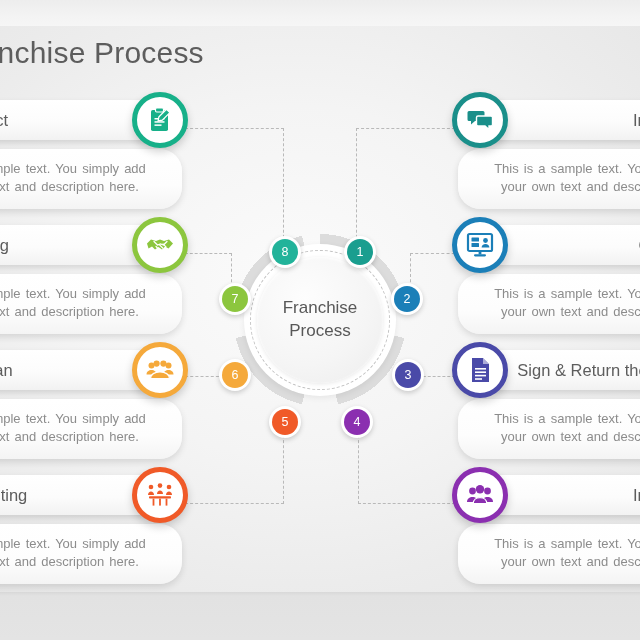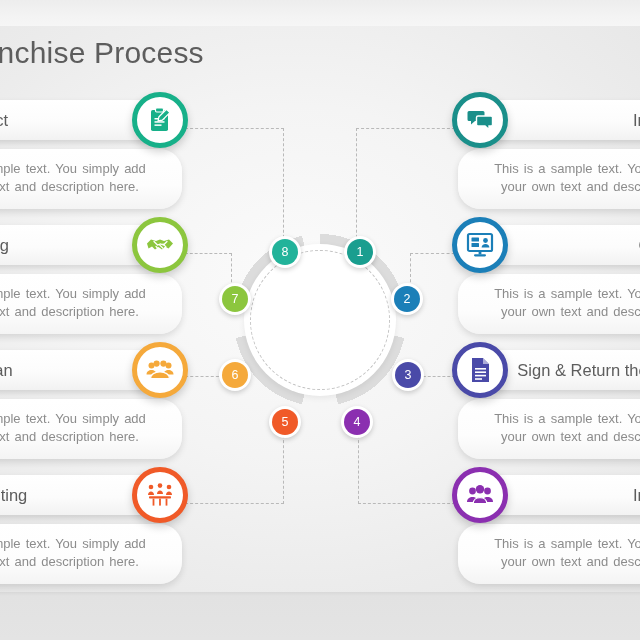--- a/index.html
+++ b/index.html
@@ -251,20 +251,24 @@
   </div>
   <div class="conn" style="left:180px; top:430px; width:104px; height:74px;">
     <div class="h" style="left:0; top:73px; width:104px;"></div>
     <div class="v" style="left:103px; top:0; height:74px;"></div>
   </div>
 
   <div class="wheel">
     <div class="ring-outer"></div>
     <div class="ring-white"></div>
     <div class="ring-dotted"></div>
+    <div class="hub">
+      <div class="hub-line">Franchise</div>
+      <div class="hub-line">Process</div>
+    </div>
   </div>
 
   <div class="badge" style="left:344px; top:236px;">
     <div class="dot" style="background:#1a9e8f;">
       <span>1</span>
     </div>
   </div>
   <div class="badge" style="left:391px; top:283px;">
     <div class="dot" style="background:#1b7fb8;">
       <span>2</span>

